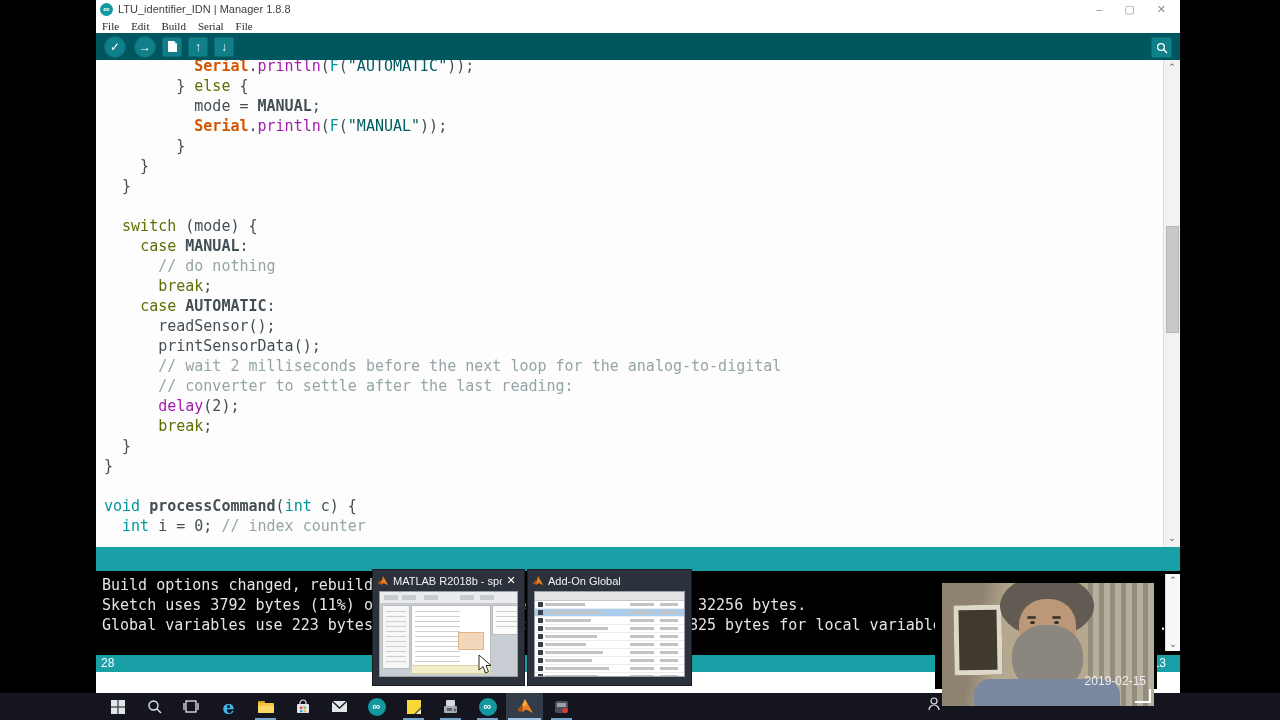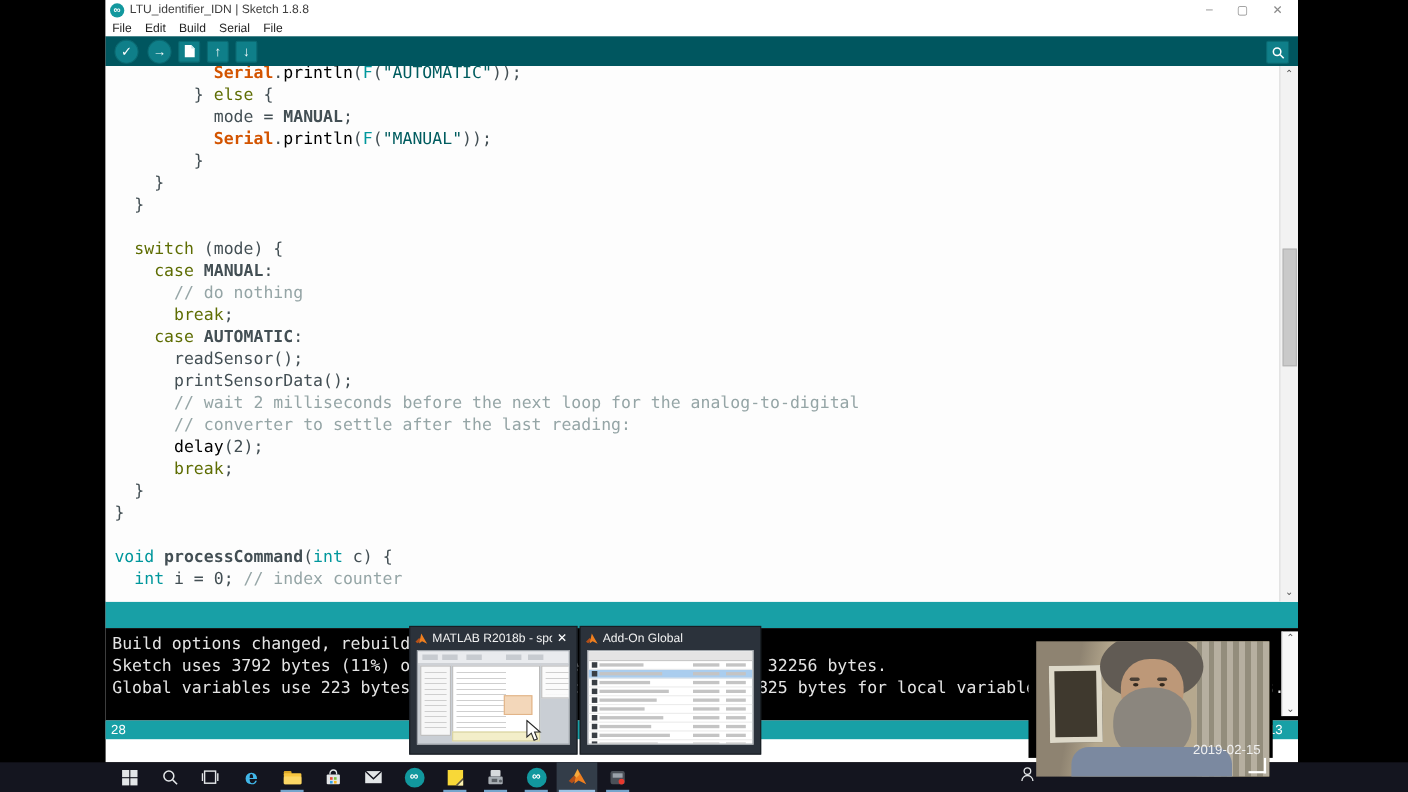--- a/index.html
+++ b/index.html
@@ -6,40 +6,40 @@
     font-family:"Liberation Sans",sans-serif;}
   .abs{position:absolute;}
   
   #ide{position:absolute;left:96px;top:0;width:1084px;height:693px;background:#fff;}
   #titlebar{height:18px;display:flex;align-items:center;background:#fff;font-size:11px;color:#3f3f3f;}
   #titlebar .appicon{width:13px;height:13px;border-radius:50%;background:#12989e;color:#fff;
     font-size:9px;line-height:13px;text-align:center;margin:0 5px 0 4px;font-weight:bold;}
   #win-controls{margin-left:auto;display:flex;align-items:center;gap:22px;padding-right:14px;color:#8a8a8a;font-size:11px;}
   #win-controls span{cursor:default;}
   #menubar{height:15px;display:flex;align-items:center;gap:0;background:#fff;font-size:11px;color:#1f1f1f;}
-  #menubar span{padding:0 6px;}
+  #menubar span{padding:0 6px;font-family:Liberation Serif, serif;}
   #toolbar{height:27px;background:#00565f;display:flex;align-items:center;position:relative;}
   .tbtn-round{width:20px;height:20px;border-radius:50%;background:#0f7f89;color:#fff;
     display:flex;align-items:center;justify-content:center;font-size:12px;margin-left:8px;border:1px solid #0b6a72;}
   .tbtn-sq{width:18px;height:18px;border-radius:2px;background:#0f7f89;color:#fff;
     display:flex;align-items:center;justify-content:center;font-size:12px;margin-left:6px;border:1px solid #0b6a72;}
   .tbtn-sq:first-of-type{margin-left:10px;}
   #serial-btn{position:absolute;right:8px;top:4px;width:19px;height:19px;border-radius:2px;background:#0f7f89;
     display:flex;align-items:center;justify-content:center;border:1px solid #0b6a72;}
   #tabbar{height:21px;background:#18a0a6;position:relative;}
   #tab-active{position:absolute;left:8px;bottom:0;height:19px;background:#f5f5f5;color:#333;
     font-size:11px;line-height:19px;padding:0 8px;border-radius:3px 3px 0 0;}
   #tab-drop{position:absolute;right:10px;top:4px;width:18px;height:13px;background:#0f7f89;color:#eaf6f6;
     font-size:7px;text-align:center;line-height:13px;border-radius:2px;}
   
   #editor{position:relative;height:487px;background:#fdfdfd;overflow:hidden;}
   #code-area{margin-top:-4px;padding-left:8px;font-family:"DejaVu Sans Mono","Liberation Mono",monospace;
     font-size:15px;line-height:20px;white-space:pre;}
   .code-line{height:20px;}
-  .tk-p{color:#434f54}.tk-k{color:#5e6d03}.tk-y{color:#00979c}.tk-f{color:#000000}
+  .tk-p{color:#434f54}.tk-k{color:#5e6d03}.tk-y{color:#00979c}.tk-f{color:#a21caf}
   .tk-s{color:#d35400;font-weight:bold}.tk-q{color:#005c5f}.tk-c{color:#95a5a6}
   .tk-b{color:#434f54;font-weight:bold}
   .vscroll{position:absolute;right:0;width:16px;background:#f2f2f2;border-left:1px solid #ddd;}
   #ed-scroll{top:0;height:487px;}
   .scroll-arrow{position:absolute;left:0;width:100%;text-align:center;font-size:9px;color:#555;}
   #ed-thumb{position:absolute;left:2px;top:166px;width:11px;height:105px;background:#c9c9c9;border:1px solid #b5b5b5;}
   #divider{height:24px;background:#18a0a6;}
   
   #console{position:relative;height:84px;background:#000;overflow:hidden;}
   #console-text{padding:4px 0 0 6px;font-family:"DejaVu Sans Mono","Liberation Mono",monospace;
@@ -101,21 +101,21 @@
   #wc-time{position:absolute;right:11px;bottom:1px;color:#efefef;font-size:12px;z-index:51;}
   
   #cursor{position:absolute;left:478px;top:654px;z-index:60;}
 </style>
 </head>
 <body>
 
 <div id="ide">
   <div id="titlebar">
     <span class="appicon">∞</span>
-    <span>LTU_identifier_IDN | Sketch 1.8.8</span>
+    <span>LTU_identifier_IDN | Manager 1.8.8</span>
     <div id="win-controls">
       <span>–</span>
       <span>▢</span>
       <span>✕</span>
     </div>
   </div>
 
   <div id="menubar">
     <span>File</span>
     <span>Edit</span>

